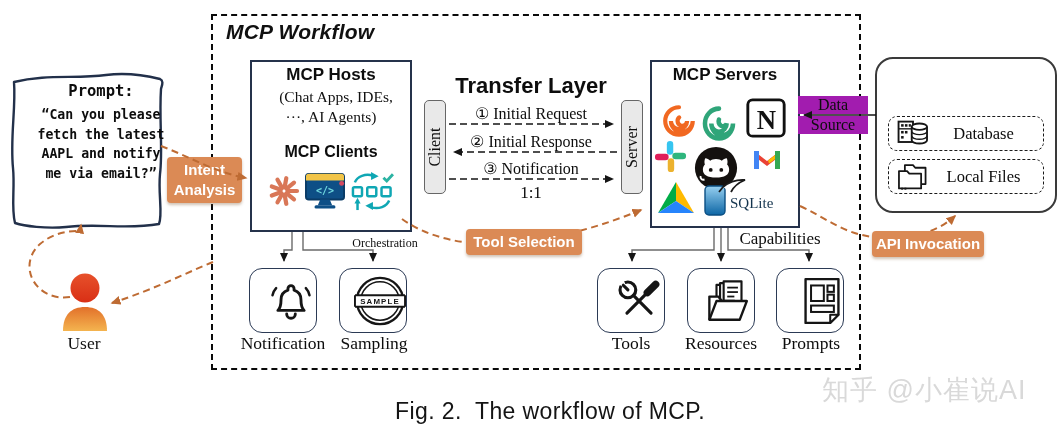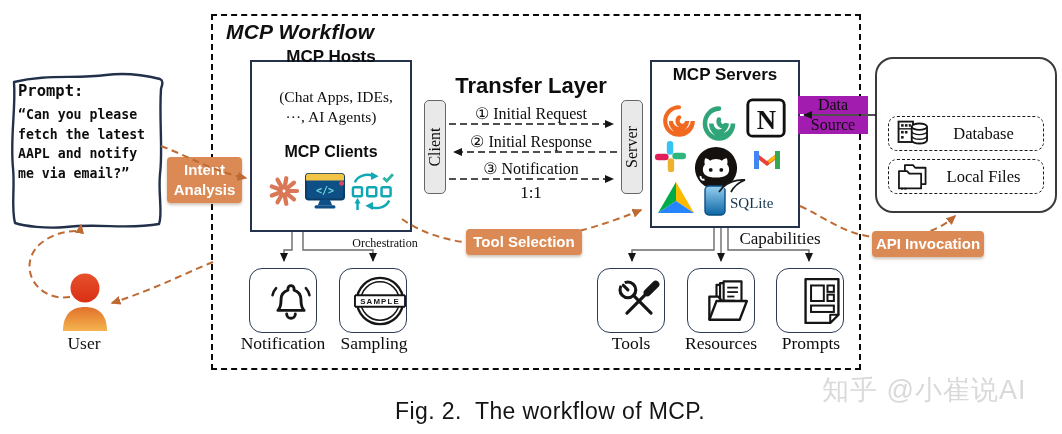--- a/index.html
+++ b/index.html
@@ -25,21 +25,21 @@
 
   
   .olabel{background:#DB8A55;color:#fff;font-weight:700;border-radius:4px;
           box-shadow:0 2px 3px rgba(120,80,40,.35);line-height:1.35;}
   .lbl-intent{left:167px;top:157px;width:75px;height:46px;font-size:15px;z-index:4;}
   .lbl-tool{left:466px;top:229px;width:116px;height:26px;font-size:15px;z-index:6;}
   .lbl-api{left:872px;top:231px;width:112px;height:26px;font-size:15px;z-index:6;}
 
   
   .hosts-box{left:250px;top:60px;width:162px;height:172px;border:2.2px solid #25324B;box-sizing:border-box;background:#fff;}
-  .hosts-title{left:250px;top:47px;width:162px;font-size:17px;font-weight:700;color:#0d0d0d;}
+  .hosts-title{left:250px;top:65px;width:162px;font-size:17px;font-weight:700;color:#0d0d0d;}
   .hosts-sub1{left:250px;top:88px;width:172px;font-size:15.5px;color:#111;}
   .hosts-sub2{left:250px;top:108px;width:162px;font-size:15.5px;color:#111;}
   .clients-box{left:261px;top:139px;width:140px;height:84px;border:2.3px solid #10182
 
 
 
 0;box-sizing:border-box;background:#fff;z-index:2;}
   .clients-title{left:261px;top:143px;width:140px;font-size:16px;font-weight:700;color:#0d0d0d;z-index:3;}
   .client-icons{left:266px;top:165px;width:130px;height:52px;display:flex;align-items:center;justify-content:space-around;z-index:3;}
 
@@ -88,21 +88,21 @@
 
 <div class="stage">
 
   <div class="abs workflow-box"></div>
   <div class="abs workflow-title">MCP Workflow</div>
 
   <div class="abs prompt-wrap">
     <svg width="162" height="166" viewBox="0 0 162 166">
       <path d="M8 14 C 40 6 70 11 100 7 C 122 4 146 9 154 11 C 158 13 156 17 155 21 C 153 52 157 82 154 106 C 152 126 157 146 153 156 C 120 162 95 155 60 159 C 40 161 18 158 9 155 C 5 140 9 120 7 100 C 4 70 10 40 8 14 Z" fill="#ffffff" stroke="#22304A" stroke-width="2.4" stroke-linejoin="round"></path>
     </svg>
-    <div class="abs prompt-text mono" style="left:12px;top:14px;">
+    <div class="abs prompt-text mono" style="left:25px;top:14px;text-align:center;">
       <div class="prompt-head">Prompt:</div>
       <div class="prompt-line">“Can you please</div>
       <div class="prompt-line">fetch the latest</div>
       <div class="prompt-line">AAPL and notify</div>
       <div class="prompt-line">me via email?”</div>
     </div>
   </div>
 
   <svg class="abs" style="left:54px;top:272px;" width="62" height="60" viewBox="0 0 62 60">
     <defs>

